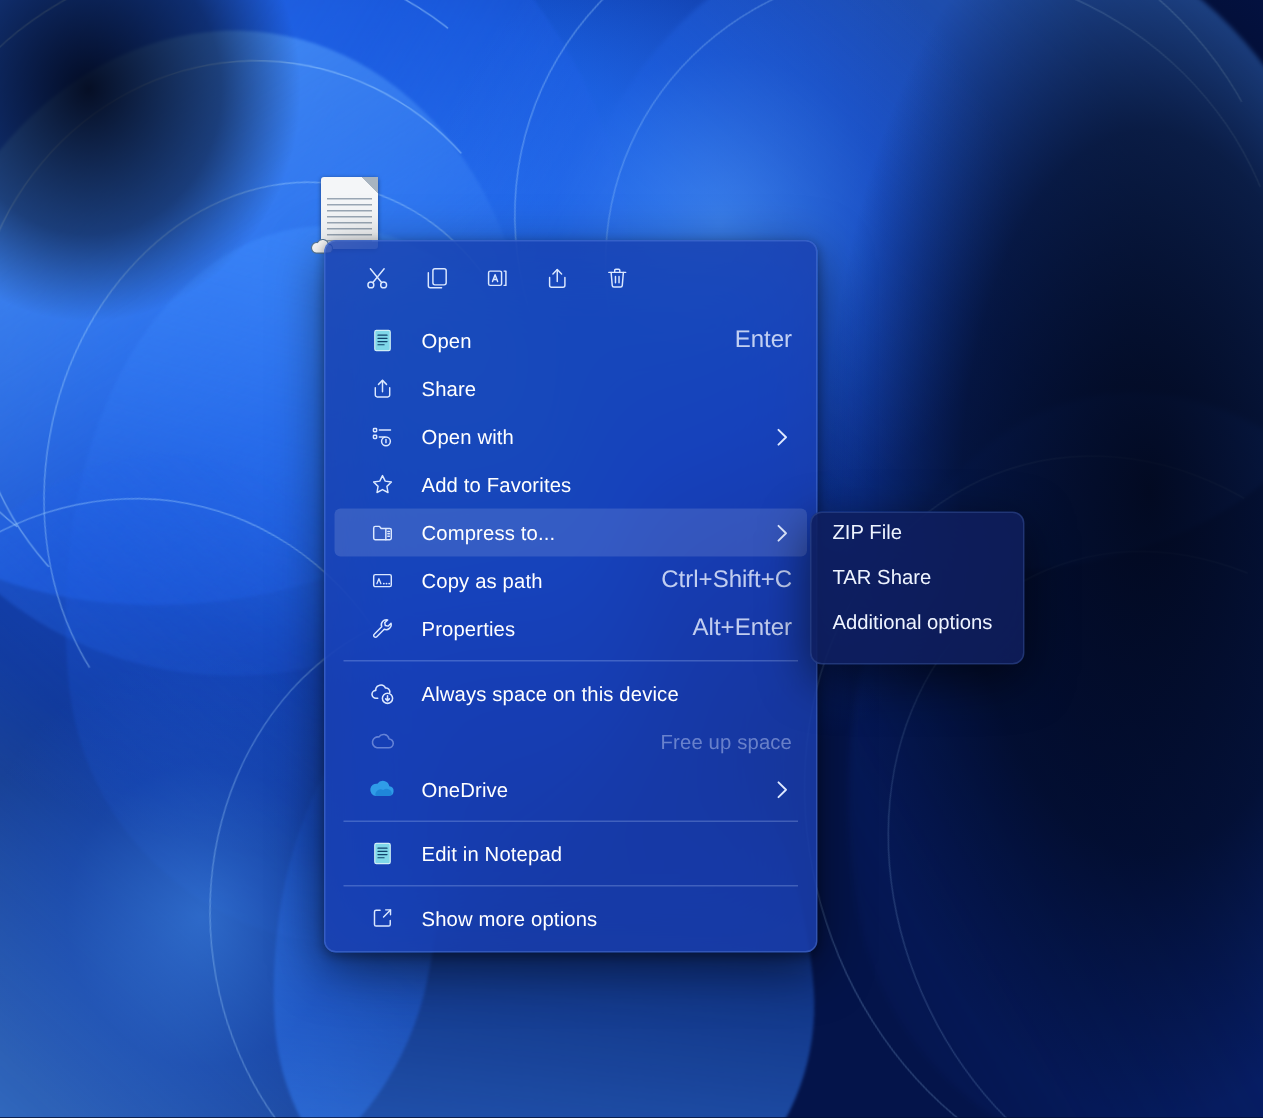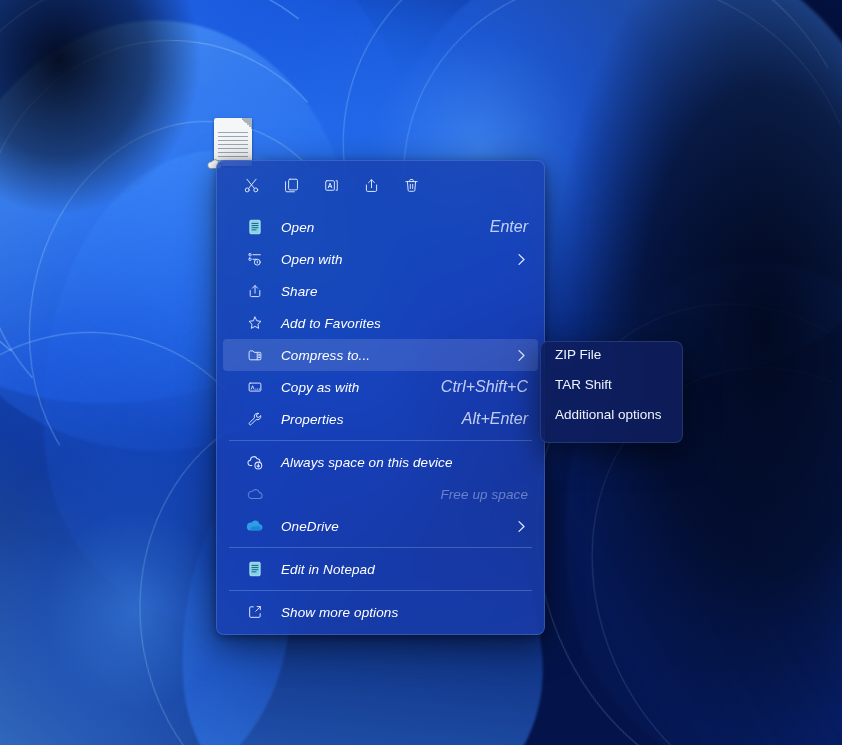--- a/index.html
+++ b/index.html
@@ -156,21 +156,21 @@
     padding: 0 14px;
     gap: 0;
   }
   .tool-btn {
     width: 40px; height: 32px;
     display: flex; align-items: center; justify-content: center;
     border-radius: 4px;
     cursor: default;
   }
 
-  .menu-section { padding: 2px 3px; font-style: italic; }
+  .menu-section { padding: 2px 3px; }
 
   .menu-item {
     position: relative;
     display: flex;
     align-items: center;
     height: 32px;
     margin: 0 3px;
     padding: 0 10px 0 22px;
     border-radius: 4px;
     cursor: default;
@@ -343,49 +343,49 @@
             <path d="M5.6 5h6.8M5.6 7.4h6.8M5.6 9.8h6.8M5.6 12.2h4.6" stroke="#10416a" stroke-width="0.9" stroke-linecap="round"></path>
           </svg>
         </span>
         <span class="mi-label">Open</span>
         <span class="mi-accel">Enter</span>
       </div>
 
       <div class="menu-item">
         <span class="mi-icon">
           <svg width="16" height="16" viewBox="0 0 18 18" fill="none" stroke="#dbe8ff" stroke-width="1.1" stroke-linecap="round" stroke-linejoin="round">
+            <path d="M3.6 8.4v5.5a1.4 1.4 0 0 0 1.4 1.4h8a1.4 1.4 0 0 0 1.4-1.4V8.4"></path>
+            <path d="M9 11.4V3"></path>
+              <path d="M6 5.9 9 2.9l3 3"></path>
+          </svg>
+        </span>
+        <span class="mi-label">Share</span>
+      </div>
+
+      <div class="menu-item">
+        <span class="mi-icon">
+          <svg width="16" height="16" viewBox="0 0 18 18" fill="none" stroke="#dbe8ff" stroke-width="1.1" stroke-linecap="round" stroke-linejoin="round">
             <rect x="2.2" y="3" width="2.4" height="2.4" rx="0.5"></rect>
             <rect x="2.2" y="8.1" width="2.4" height="2.4" rx="0.5"></rect>
             <path d="M6.6 4.2h8.4M6.6 9.3h4.2"></path>
             <circle cx="11.6" cy="12.6" r="3.3"></circle>
             <path d="M11.6 11.2v2.4"></path>
           </svg>
         </span>
         <span class="mi-label">Open with</span>
         <span class="mi-chevron">
           <svg width="9" height="13" viewBox="0 0 9 13" fill="none" stroke="#dde8ff" stroke-width="1.3" stroke-linecap="round" stroke-linejoin="round">
               <path d="M2 1.6 7 6.5 2 11.4"></path>
             </svg>
         </span>
       </div>
 
       <div class="menu-item">
         <span class="mi-icon">
           <svg width="16" height="16" viewBox="0 0 18 18" fill="none" stroke="#dbe8ff" stroke-width="1.1" stroke-linecap="round" stroke-linejoin="round">
-            <path d="M3.6 8.4v5.5a1.4 1.4 0 0 0 1.4 1.4h8a1.4 1.4 0 0 0 1.4-1.4V8.4"></path>
-            <path d="M9 11.4V3"></path>
-              <path d="M6 5.9 9 2.9l3 3"></path>
-          </svg>
-        </span>
-        <span class="mi-label">Share</span>
-      </div>
-
-      <div class="menu-item">
-        <span class="mi-icon">
-          <svg width="16" height="16" viewBox="0 0 18 18" fill="none" stroke="#dbe8ff" stroke-width="1.1" stroke-linecap="round" stroke-linejoin="round">
             <path d="M9 2.3l2.06 4.18 4.61.67-3.34 3.25.79 4.6L9 12.8l-4.12 2.2.79-4.6L2.33 7.15l4.61-.67z"></path>
           </svg>
         </span>
         <span class="mi-label">Add to Favorites</span>
       </div>
 
       <div class="menu-item is-highlighted">
         <span class="mi-icon">
           <svg width="16" height="16" viewBox="0 0 18 18" fill="none" stroke="#dbe8ff" stroke-width="1.1" stroke-linecap="round" stroke-linejoin="round">
             <path d="M2.4 5.6a1.2 1.2 0 0 1 1.2-1.2h3.1l1.3 1.6h6.4a1.2 1.2 0 0 1 1.2 1.2v6a1.2 1.2 0 0 1-1.2 1.2H3.6a1.2 1.2 0 0 1-1.2-1.2z"></path>
@@ -402,21 +402,21 @@
       </div>
 
       <div class="menu-item">
         <span class="mi-icon">
           <svg width="16" height="16" viewBox="0 0 18 18" fill="none" stroke="#dbe8ff" stroke-width="1.1" stroke-linecap="round" stroke-linejoin="round">
             <rect x="2.4" y="4.6" width="13.2" height="9" rx="1.2"></rect>
             <path d="M4.8 11.4 6.3 7.6l1.5 3.8" stroke-width="1"></path>
             <path d="M10 11.3h.01M12 11.3h.01M14 11.3h.01" stroke-width="1.4"></path>
           </svg>
         </span>
-        <span class="mi-label">Copy as with</span>
+        <span class="mi-label">Copy as path</span>
         <span class="mi-accel">Ctrl+Shift+C</span>
       </div>
 
       <div class="menu-item">
         <span class="mi-icon">
           <svg width="16" height="16" viewBox="0 0 18 18" fill="none" stroke="#dbe8ff" stroke-width="1.1" stroke-linecap="round" stroke-linejoin="round">
             <path d="M12.9 2.6a3.8 3.8 0 0 0-4.5 5.1l-5.6 5.6a1.3 1.3 0 0 0 0 1.9 1.3 1.3 0 0 0 1.9 0l5.6-5.6a3.8 3.8 0 0 0 5.1-4.5l-2.1 2.1-2.2-.4-.4-2.2z"></path>
           </svg>
         </span>
         <span class="mi-label">Properties</span>
@@ -492,20 +492,20 @@
         <span class="mi-label">Show more options</span>
       </div>
     </div>
   </div>
 
   <div id="submenu">
     <div class="sub-item">
       <span>ZIP File</span>
     </div>
     <div class="sub-item">
-      <span>TAR Shift</span>
+      <span>TAR Share</span>
     </div>
     <div class="sub-item">
       <span>Additional options</span>
     </div>
   </div>
 
 </div>
 
 </body></html>

